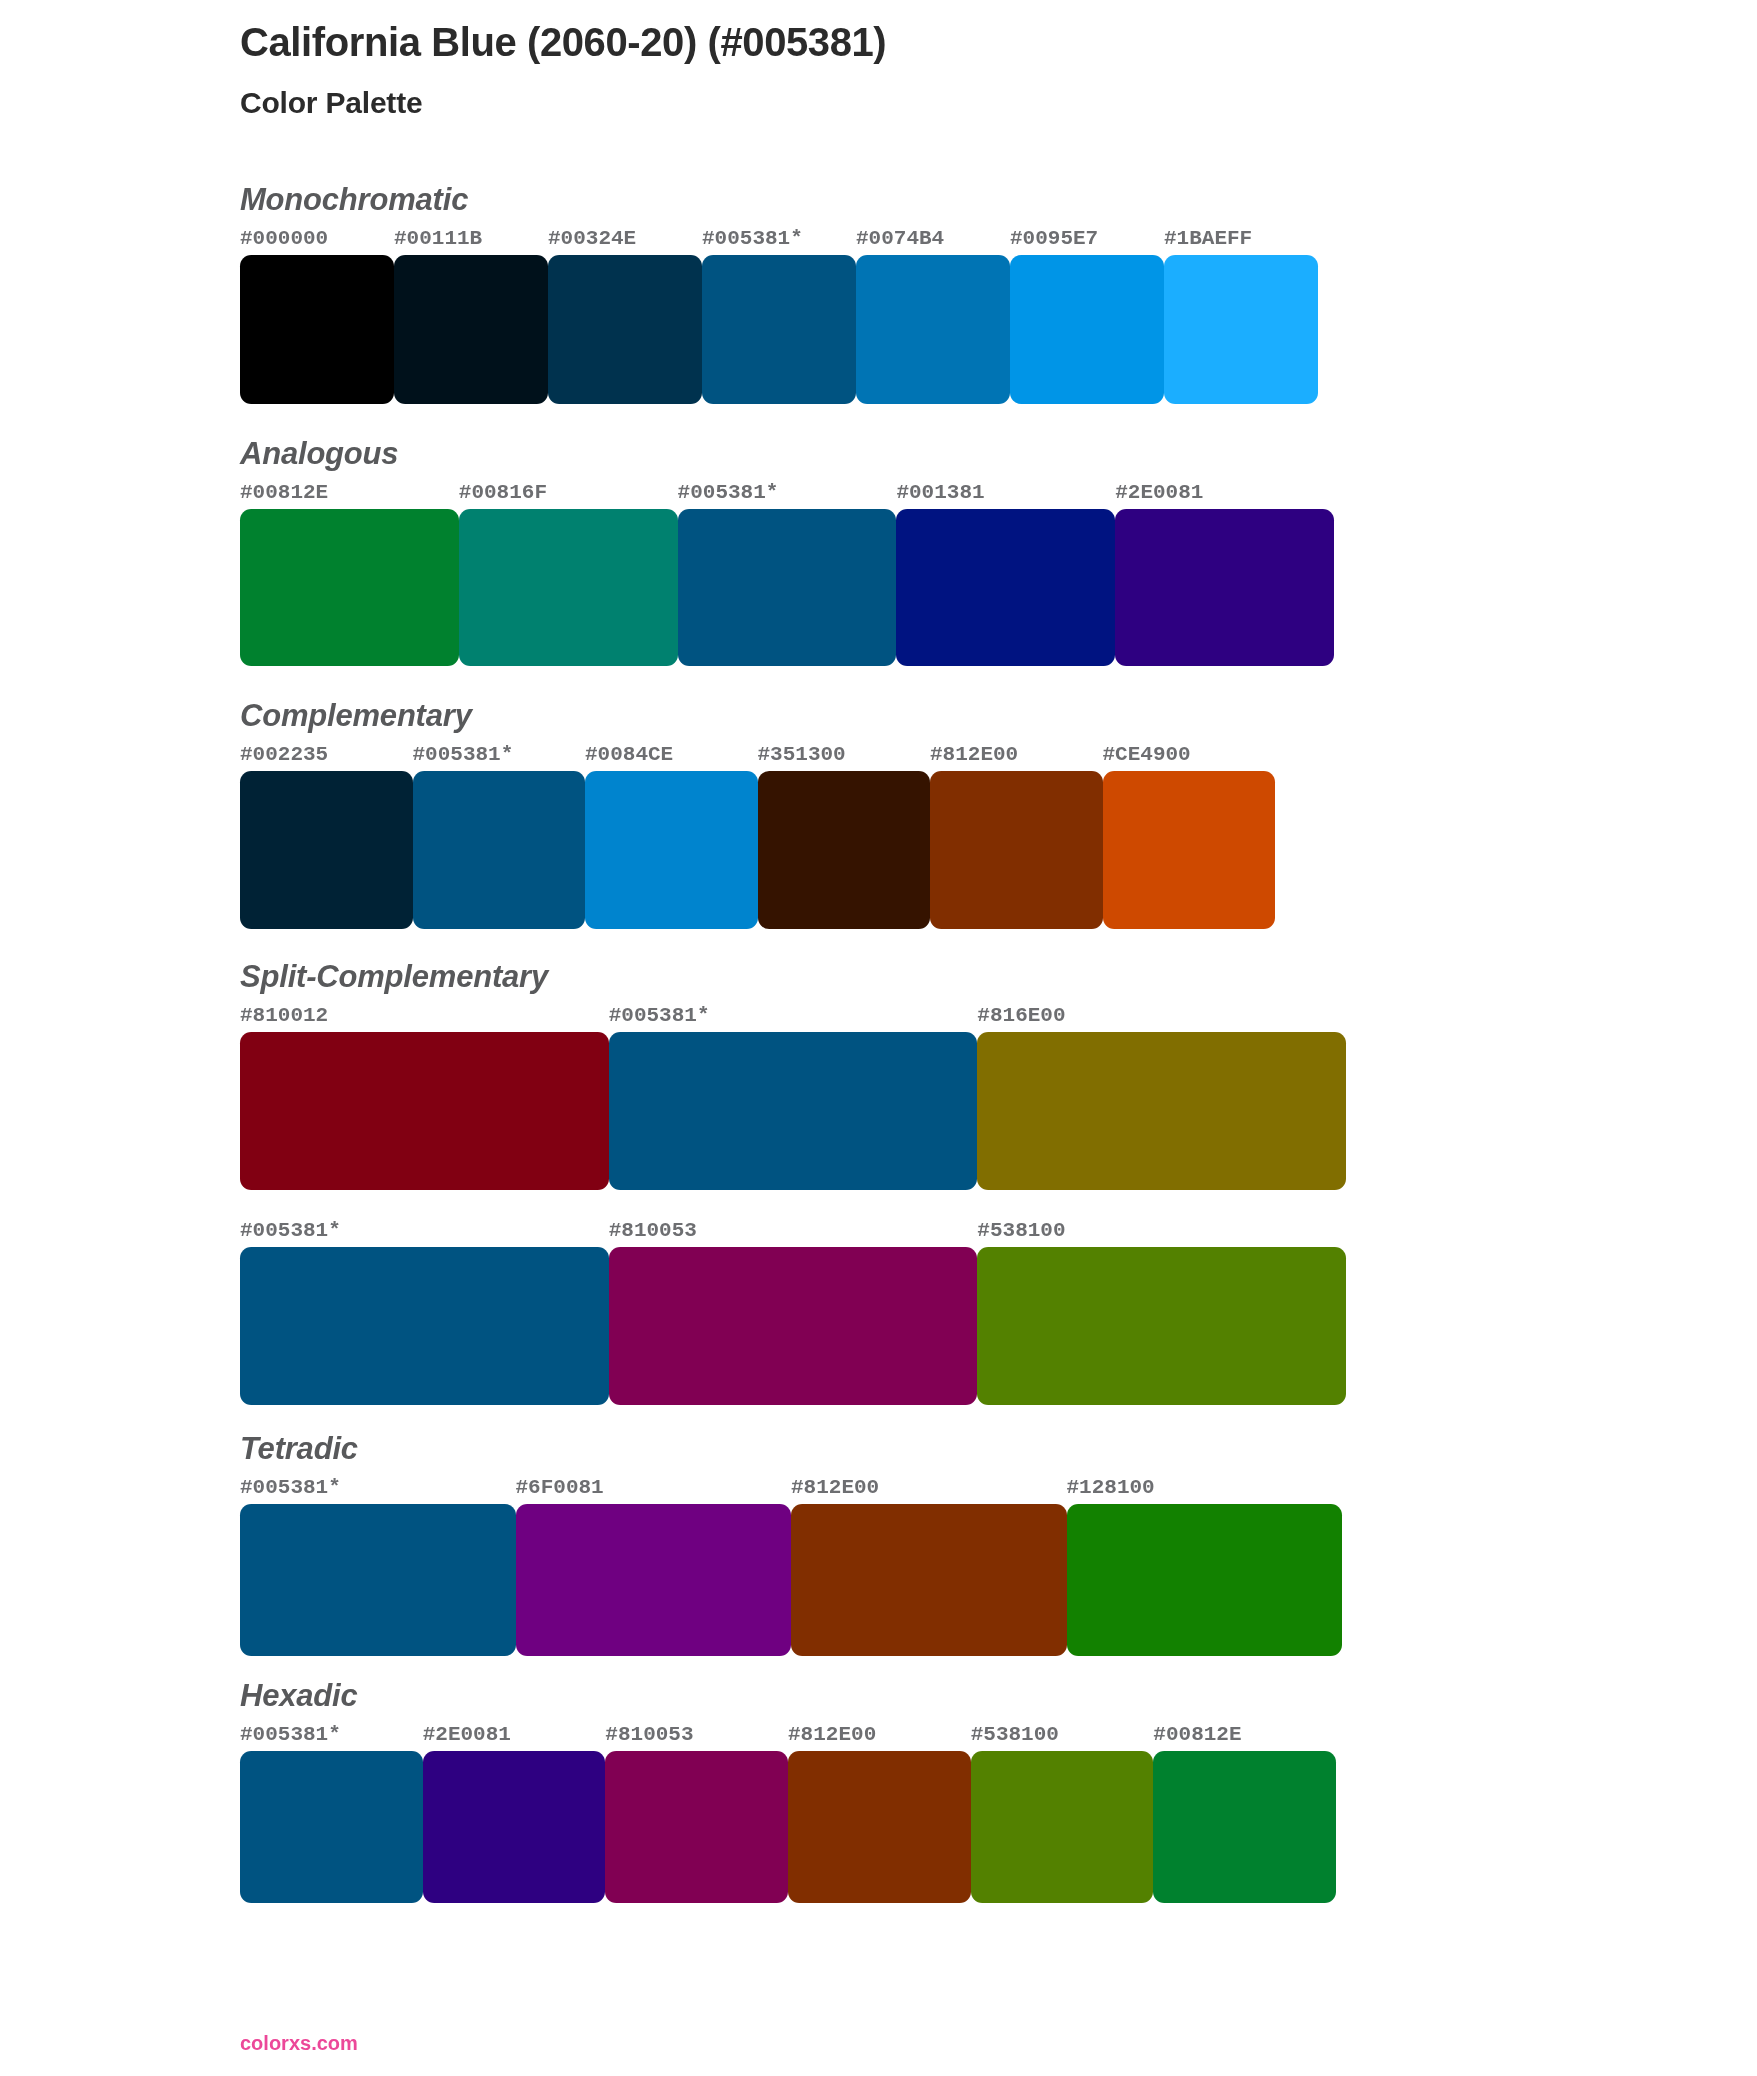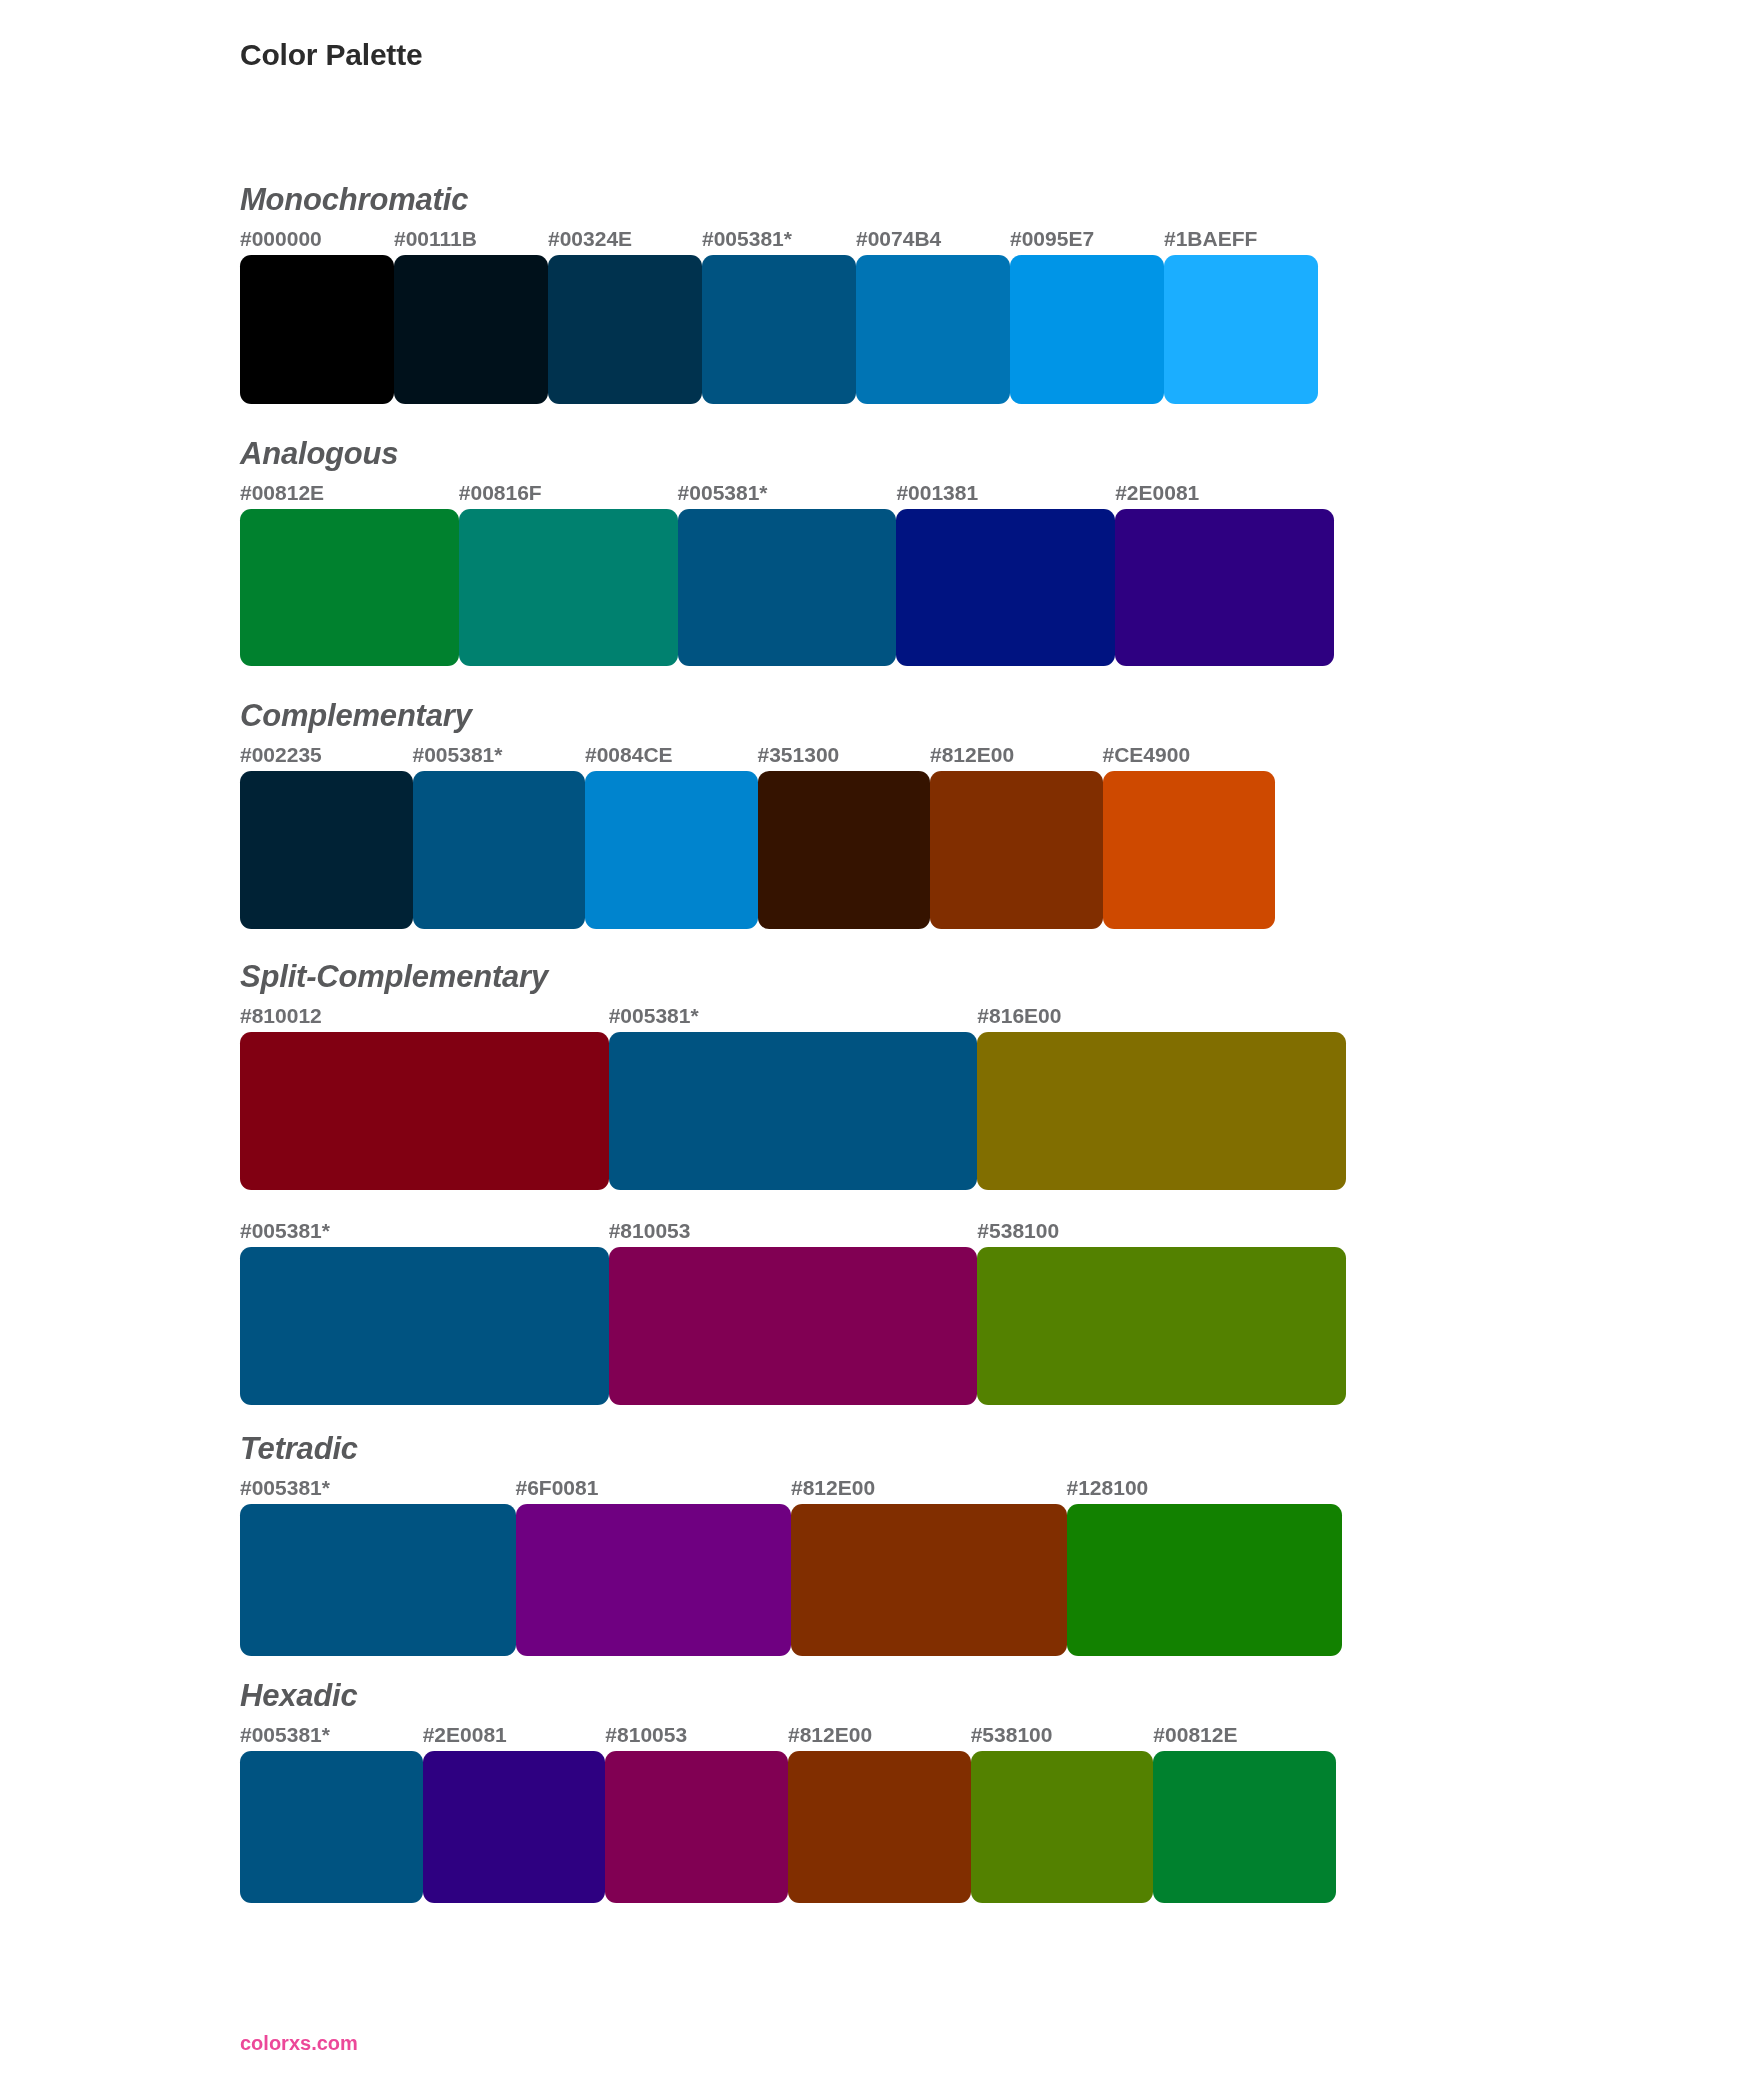--- a/index.html
+++ b/index.html
@@ -67,20 +67,21 @@
     letter-spacing: -0.2px;
     margin-bottom: 4.8px;
     font-style: italic;
   }
 
   .swatch-row {
     position: relative;
     display: flex;
     align-items: center;
     width: 100%;
+    font-family: Liberation Mono, monospace;
   }
 
   .swatch-cell {
     position: relative;
     flex: 1 1 0;
     min-width: 0;
   }
 
   .swatch-label {
     font-size: 21px;
@@ -134,20 +135,21 @@
     font-weight: 700;
     color: #ec4899;
   }
 </style>
 </head>
 <body>
 
 <div class="page">
 
   <div class="header">
+    <div class="page-title">California Blue (2060-20) (#005381)</div>
     <div class="page-subtitle">Color Palette</div>
   </div>
 
   <div class="sections">
       <div class="section sec-monochromatic">
         <div class="section-heading">Monochromatic</div>
         <div class="swatch-row">
           <div class="swatch-cell">
             <div class="swatch-label">#000000</div>
             <div class="swatch-chip" style="background: rgb(0, 0, 0);"></div>

